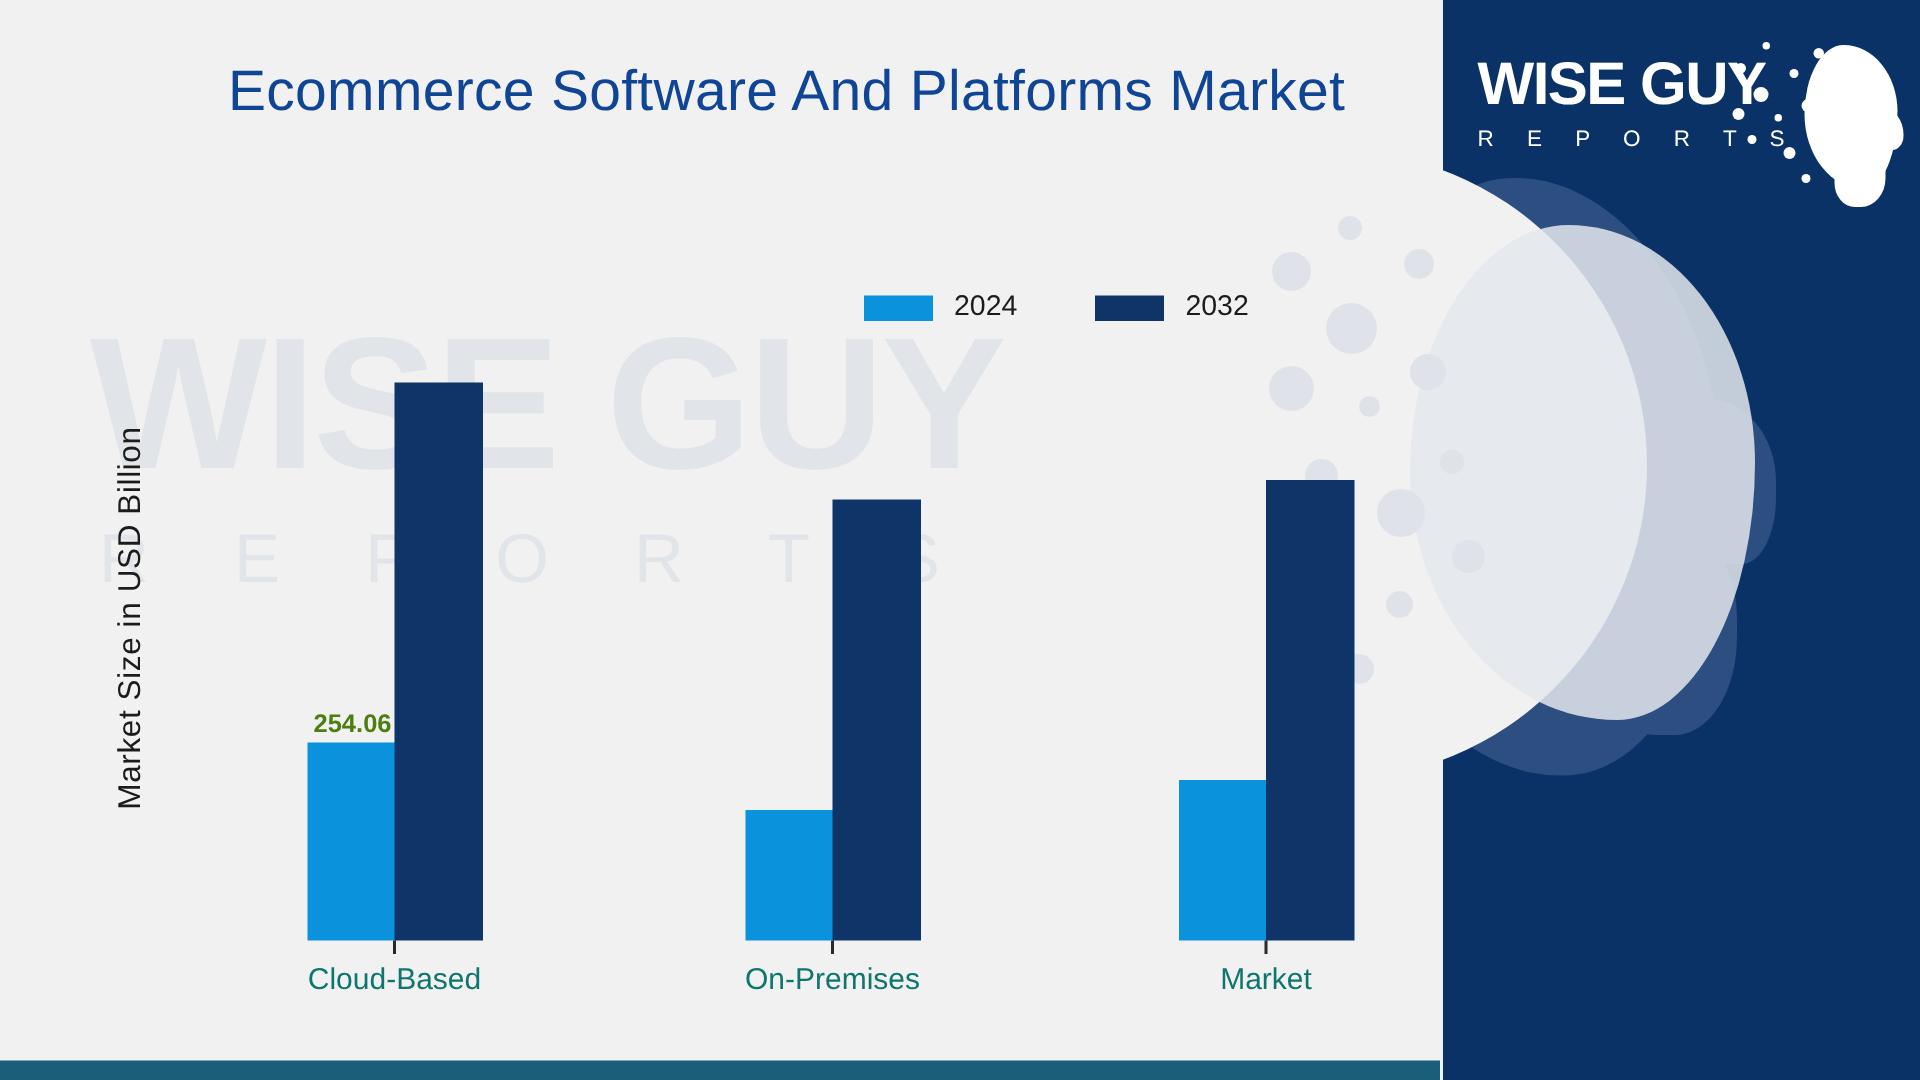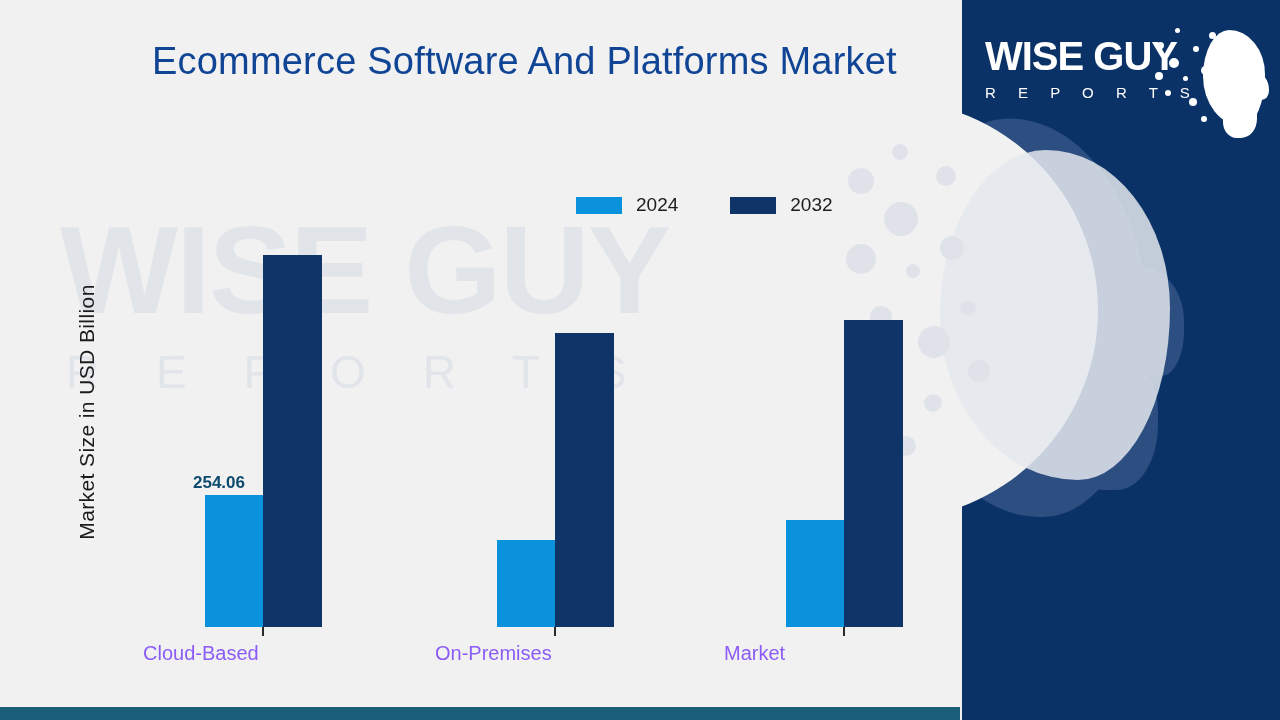--- a/index.html
+++ b/index.html
@@ -97,26 +97,26 @@
   }
   .plot{position:absolute;left:0;top:0;width:960px;height:720px;}
   .group{position:absolute;bottom:93px;height:420px;}
   .bar{position:absolute;bottom:0;width:59px;}
   .bar.b2024{left:0;background:#0B92DD;}
   .bar.b2032{left:58px;background:#0F3568;}
   .tick{
     position:absolute;bottom:-9px;left:57px;width:2px;height:9px;background:#2a2a2a;
   }
   .cat-label{
-    position:absolute;bottom:-38px;left:-62px;width:240px;
-    font-size:20px;color:#8b5cf6;
+    position:absolute;bottom:-38px;left:-62px;width:240px;text-align:center;
+    font-size:20px;color:#0f766e;
   }
   .val-label{
-    position:absolute;left:-12px;width:84px;text-align:left;
-    font-size:17px;font-weight:700;color:#0c4a6e;
+    position:absolute;left:-12px;width:84px;text-align:center;
+    font-size:17px;font-weight:700;color:#4d7c0f;
   }
 
   
   .logo{position:absolute;left:985px;top:36px;width:240px;height:86px;}
   .logo-main{
     font-size:40px;font-weight:700;color:#ffffff;letter-spacing:-1px;
     line-height:1;white-space:nowrap;
   }
   .logo-sub{
     font-size:15px;color:#ffffff;letter-spacing:9px;margin-top:9px;

